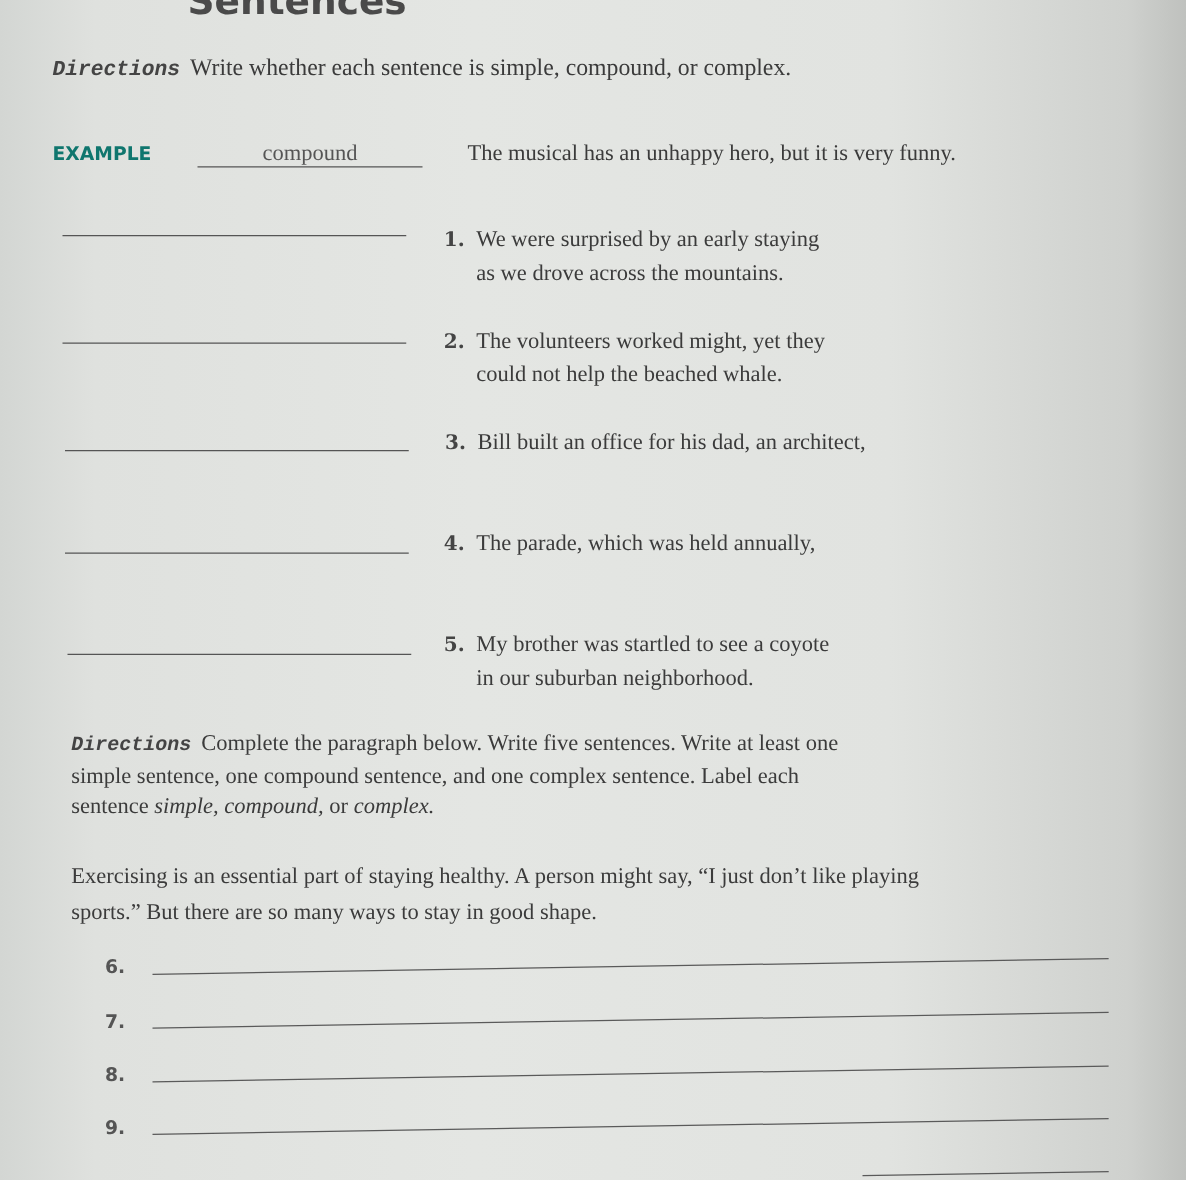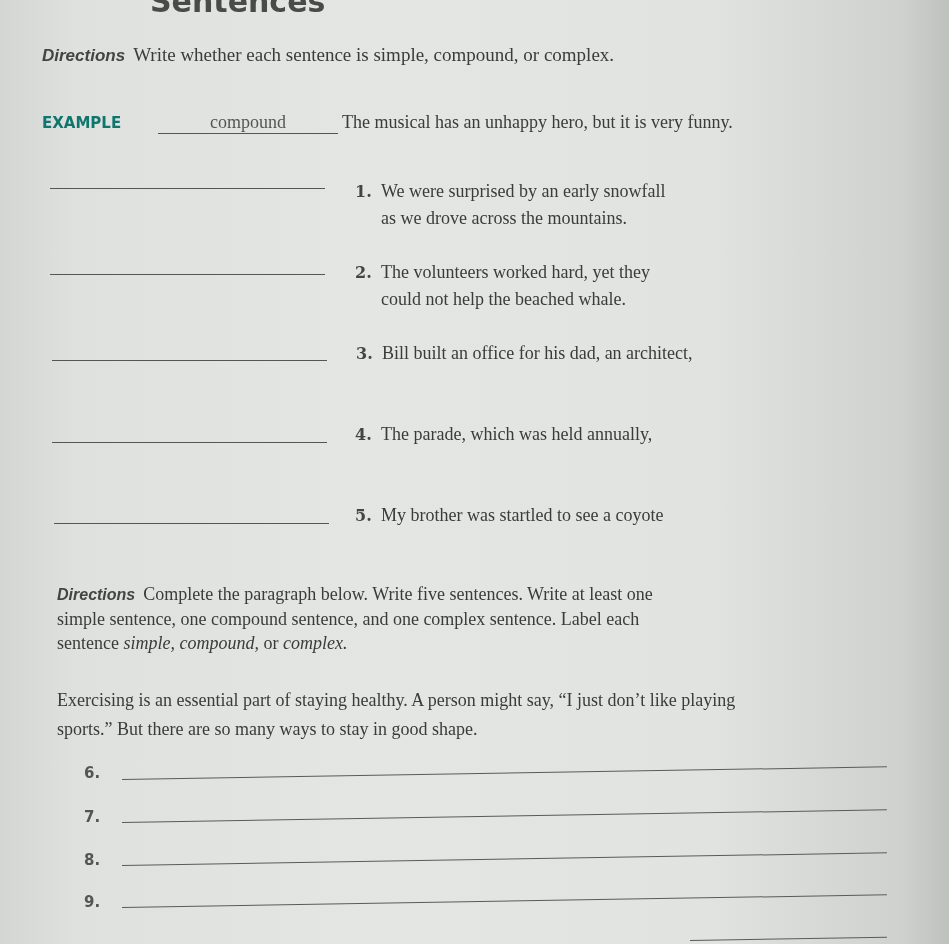--- a/index.html
+++ b/index.html
@@ -7,27 +7,27 @@
     width:949px; height:944px; overflow:hidden; position:relative;
     background: linear-gradient(90deg, #d3d6d3 0%, #dfe1de 8%, #e4e6e3 40%, #e1e3e0 75%, #cfd1ce 95%, #bfc1be 100%);
     color:#3b3b3b;
     font-family:"Liberation Serif", "DejaVu Serif", serif;
   }
   .abs { position:absolute; }
   .title-frag {
     left:150px; top:-16px; font-family:"DejaVu Sans", sans-serif; font-weight:bold;
     font-size:30px; color:#4a4a4a; letter-spacing:0px;
   }
-  .dir-label { font-family:Liberation Sans, sans-serif; font-weight:bold; font-style:italic; color:#444; }
+  .dir-label { font-family:Liberation Mono, monospace; font-weight:bold; font-style:italic; color:#444; }
   .dir1 { left:42px; top:44px; font-size:19px; white-space:nowrap; }
   .dir1 .dir-label { font-size:17px; margin-right:8px; }
   .example { left:42px; top:112px; font-size:18px; white-space:nowrap; }
   .example .ex-label { font-family:"DejaVu Sans", sans-serif; font-weight:bold; font-size:15px; color:#0f766e; display:inline-block; width:110px; }
   .example .ex-answer { display:inline-block; width:180px; border-bottom:1px solid #555; text-align:center; color:#555; padding-left:0; margin-left:6px; }
-  .example .ex-sentence { margin-left:4px; }
+  .example .ex-sentence { margin-left:36px; }
   .q-line { border-bottom:1.5px solid #555; width:275px; height:0; }
   .q-num { font-weight:bold; font-family:"DejaVu Serif", serif; font-size:16px; color:#444; display:inline-block; width:26px; }
   .q-text { font-size:18px; line-height:27px; color:#3b3b3b; white-space:nowrap; }
   .q-text .l2 { padding-left:26px; display:block; }
   .dir2 { left:57px; top:582px; width:640px; font-size:18px; line-height:24px; }
   .dir2 .dir-label { font-size:16px; margin-right:8px; }
   .para { left:57px; top:686px; width:680px; font-size:18px; line-height:29px; }
   .w-num { font-family:"DejaVu Sans", sans-serif; font-weight:bold; font-size:15px; color:#555; }
   .w-line { height:0; border-bottom:1.5px solid #5a5a5a; transform-origin:left center; }
 </style>
@@ -39,43 +39,44 @@
 <div class="abs dir1">
   <span class="dir-label">Directions</span><span>Write whether each sentence is simple, compound, or complex.</span>
 </div>
 
 <div class="abs example">
   <span class="ex-label">EXAMPLE</span><span class="ex-answer">compound</span><span class="ex-sentence">The musical has an unhappy hero, but it is very funny.</span>
 </div>
 
 <div class="abs q-line" style="left:50px; top:188px;"></div>
 <div class="abs q-text" style="left:355px; top:178px;">
-  <span class="q-num">1.</span><span>We were surprised by an early snowfall</span>
+  <span class="q-num">1.</span><span>We were surprised by an early staying</span>
   <span class="l2">as we drove across the mountains.</span>
 </div>
 
 <div class="abs q-line" style="left:50px; top:274px;"></div>
 <div class="abs q-text" style="left:355px; top:259px;">
-  <span class="q-num">2.</span><span>The volunteers worked hard, yet they</span>
+  <span class="q-num">2.</span><span>The volunteers worked might, yet they</span>
   <span class="l2">could not help the beached whale.</span>
 </div>
 
 <div class="abs q-line" style="left:52px; top:360px;"></div>
 <div class="abs q-text" style="left:356px; top:340px;">
   <span class="q-num">3.</span><span>Bill built an office for his dad, an architect,</span>
 </div>
 
 <div class="abs q-line" style="left:52px; top:442px;"></div>
 <div class="abs q-text" style="left:355px; top:421px;">
   <span class="q-num">4.</span><span>The parade, which was held annually,</span>
 </div>
 
 <div class="abs q-line" style="left:54px; top:523px;"></div>
 <div class="abs q-text" style="left:355px; top:502px;">
   <span class="q-num">5.</span><span>My brother was startled to see a coyote</span>
+  <span class="l2">in our suburban neighborhood.</span>
 </div>
 
 <div class="abs dir2">
   <span class="dir-label">Directions</span><span>Complete the paragraph below. Write five sentences. Write at least one simple sentence, one compound sentence, and one complex sentence. Label each sentence </span><i>simple, compound,</i><span> or </span><i>complex.</i>
 </div>
 
 <div class="abs para">Exercising is an essential part of staying healthy. A person might say, “I just don’t like playing sports.” But there are so many ways to stay in good shape.</div>
 
 <div class="abs w-num" style="left:84px; top:764px;">6.</div>
 <div class="abs w-line" style="left:122px; top:779px; width:765px; transform:rotate(-0.95deg);"></div>

